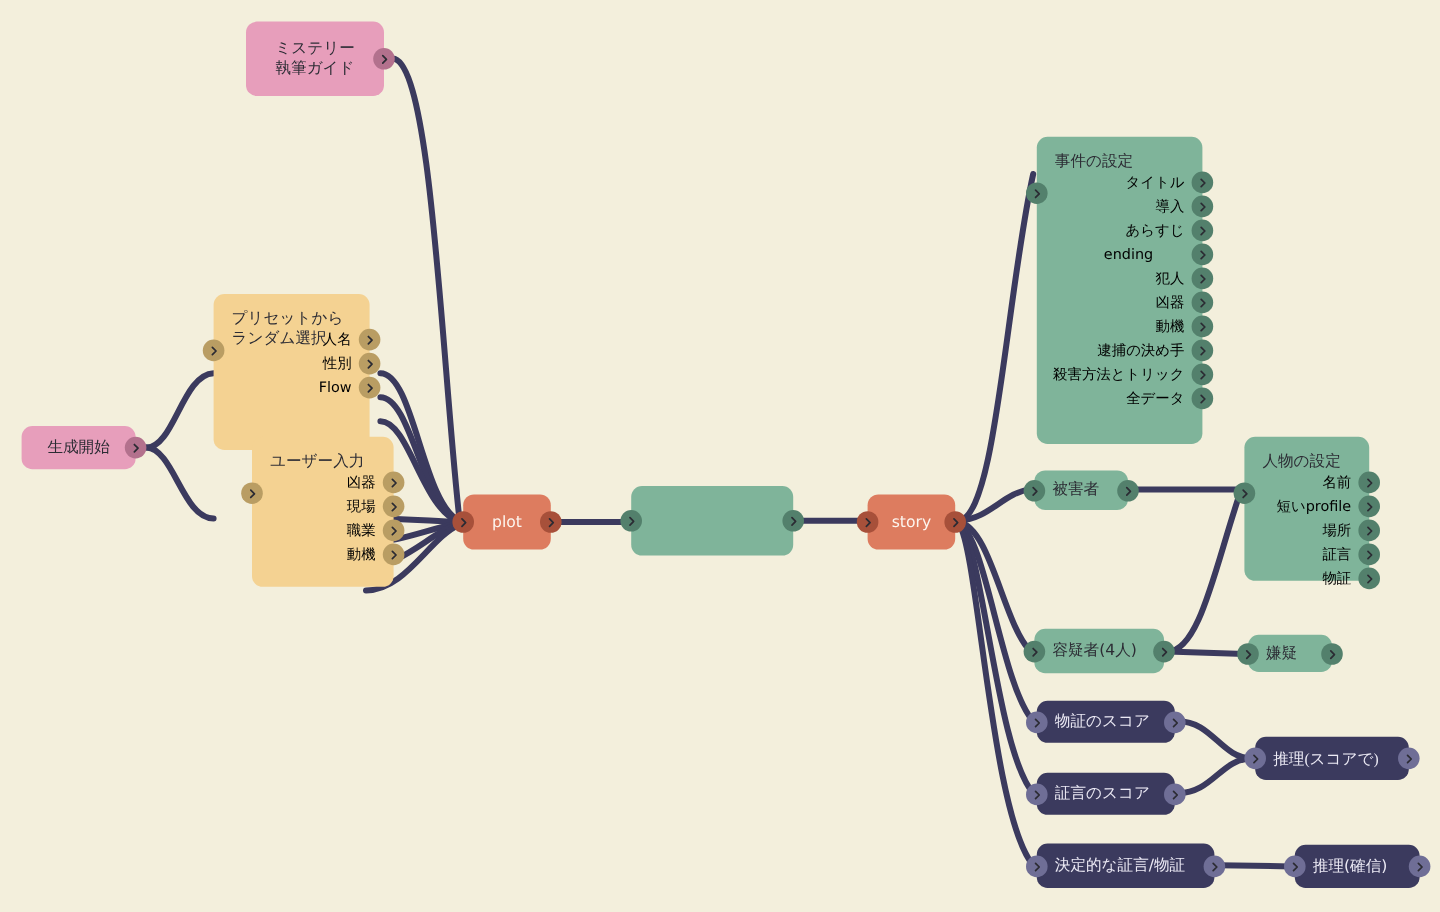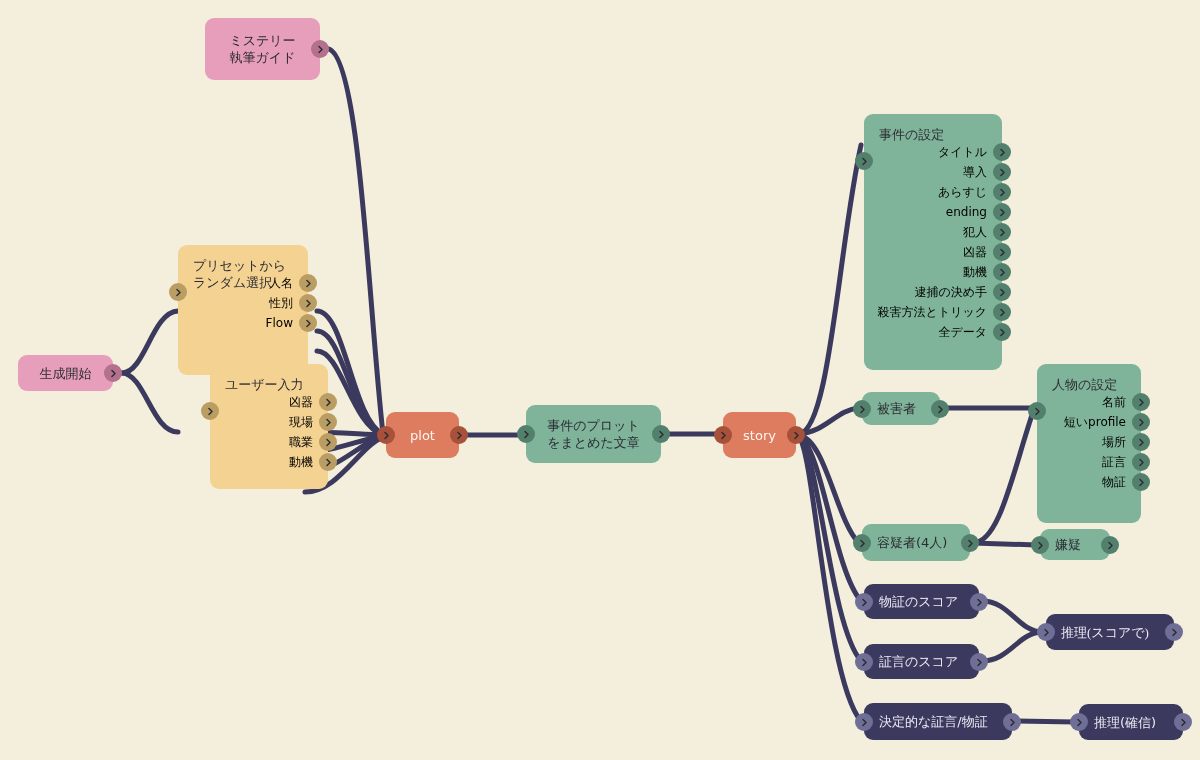--- a/index.html
+++ b/index.html
@@ -248,22 +248,20 @@
             <path d="M3.3 1.6 L6.7 5 L3.3 8.4" fill="none" stroke="#2b2b33" stroke-width="1.6" stroke-linecap="round" stroke-linejoin="round"></path>
           </svg>
         </div>
         <div class="port-out-solo" style="top: 14px;">
           <svg width="9" height="9" viewBox="0 0 10 10">
             <path d="M3.3 1.6 L6.7 5 L3.3 8.4" fill="none" stroke="#2b2b33" stroke-width="1.6" stroke-linecap="round" stroke-linejoin="round"></path>
           </svg>
         </div>
       </div>
       <div class="node c-green t-center" style="left: 526px; top: 405px; width: 135px; height: 58px;">
-        <div class="node-title">事件のプロット
-をまとめた文章</div>
         <div class="port-in" style="top: 20px;">
           <svg width="9" height="9" viewBox="0 0 10 10">
             <path d="M3.3 1.6 L6.7 5 L3.3 8.4" fill="none" stroke="#2b2b33" stroke-width="1.6" stroke-linecap="round" stroke-linejoin="round"></path>
           </svg>
         </div>
         <div class="port-out-solo" style="top: 20px;">
           <svg width="9" height="9" viewBox="0 0 10 10">
             <path d="M3.3 1.6 L6.7 5 L3.3 8.4" fill="none" stroke="#2b2b33" stroke-width="1.6" stroke-linecap="round" stroke-linejoin="round"></path>
           </svg>
         </div>
@@ -305,21 +303,21 @@
           </span>
         </div>
         <div class="port-row" style="top: 69px;">
           <span class="port-label">あらすじ</span>
           <span class="port">
             <svg width="9" height="9" viewBox="0 0 10 10">
               <path d="M3.3 1.6 L6.7 5 L3.3 8.4" fill="none" stroke="#2b2b33" stroke-width="1.6" stroke-linecap="round" stroke-linejoin="round"></path>
             </svg>
           </span>
         </div>
-        <div class="port-row" style="top: 89px;">
+        <div class="port-row" style="top: 89px; gap: 26px;">
           <span class="port-label">ending</span>
           <span class="port">
             <svg width="9" height="9" viewBox="0 0 10 10">
               <path d="M3.3 1.6 L6.7 5 L3.3 8.4" fill="none" stroke="#2b2b33" stroke-width="1.6" stroke-linecap="round" stroke-linejoin="round"></path>
             </svg>
           </span>
         </div>
         <div class="port-row" style="top: 109px;">
           <span class="port-label">犯人</span>
           <span class="port">
@@ -375,21 +373,21 @@
           <svg width="9" height="9" viewBox="0 0 10 10">
             <path d="M3.3 1.6 L6.7 5 L3.3 8.4" fill="none" stroke="#2b2b33" stroke-width="1.6" stroke-linecap="round" stroke-linejoin="round"></path>
           </svg>
         </div>
         <div class="port-out-solo" style="top: 8px;">
           <svg width="9" height="9" viewBox="0 0 10 10">
             <path d="M3.3 1.6 L6.7 5 L3.3 8.4" fill="none" stroke="#2b2b33" stroke-width="1.6" stroke-linecap="round" stroke-linejoin="round"></path>
           </svg>
         </div>
       </div>
-      <div class="node c-green t-left" style="left: 1037px; top: 364px; width: 104px; height: 159px;">
+      <div class="node c-green t-left" style="left: 1037px; top: 364px; width: 104px; height: 120px;">
         <div class="node-title">人物の設定</div>
         <div class="port-in" style="top: 38px;">
           <svg width="9" height="9" viewBox="0 0 10 10">
             <path d="M3.3 1.6 L6.7 5 L3.3 8.4" fill="none" stroke="#2b2b33" stroke-width="1.6" stroke-linecap="round" stroke-linejoin="round"></path>
           </svg>
         </div>
         <div class="port-row" style="top: 29px;">
           <span class="port-label">名前</span>
           <span class="port">
             <svg width="9" height="9" viewBox="0 0 10 10">

